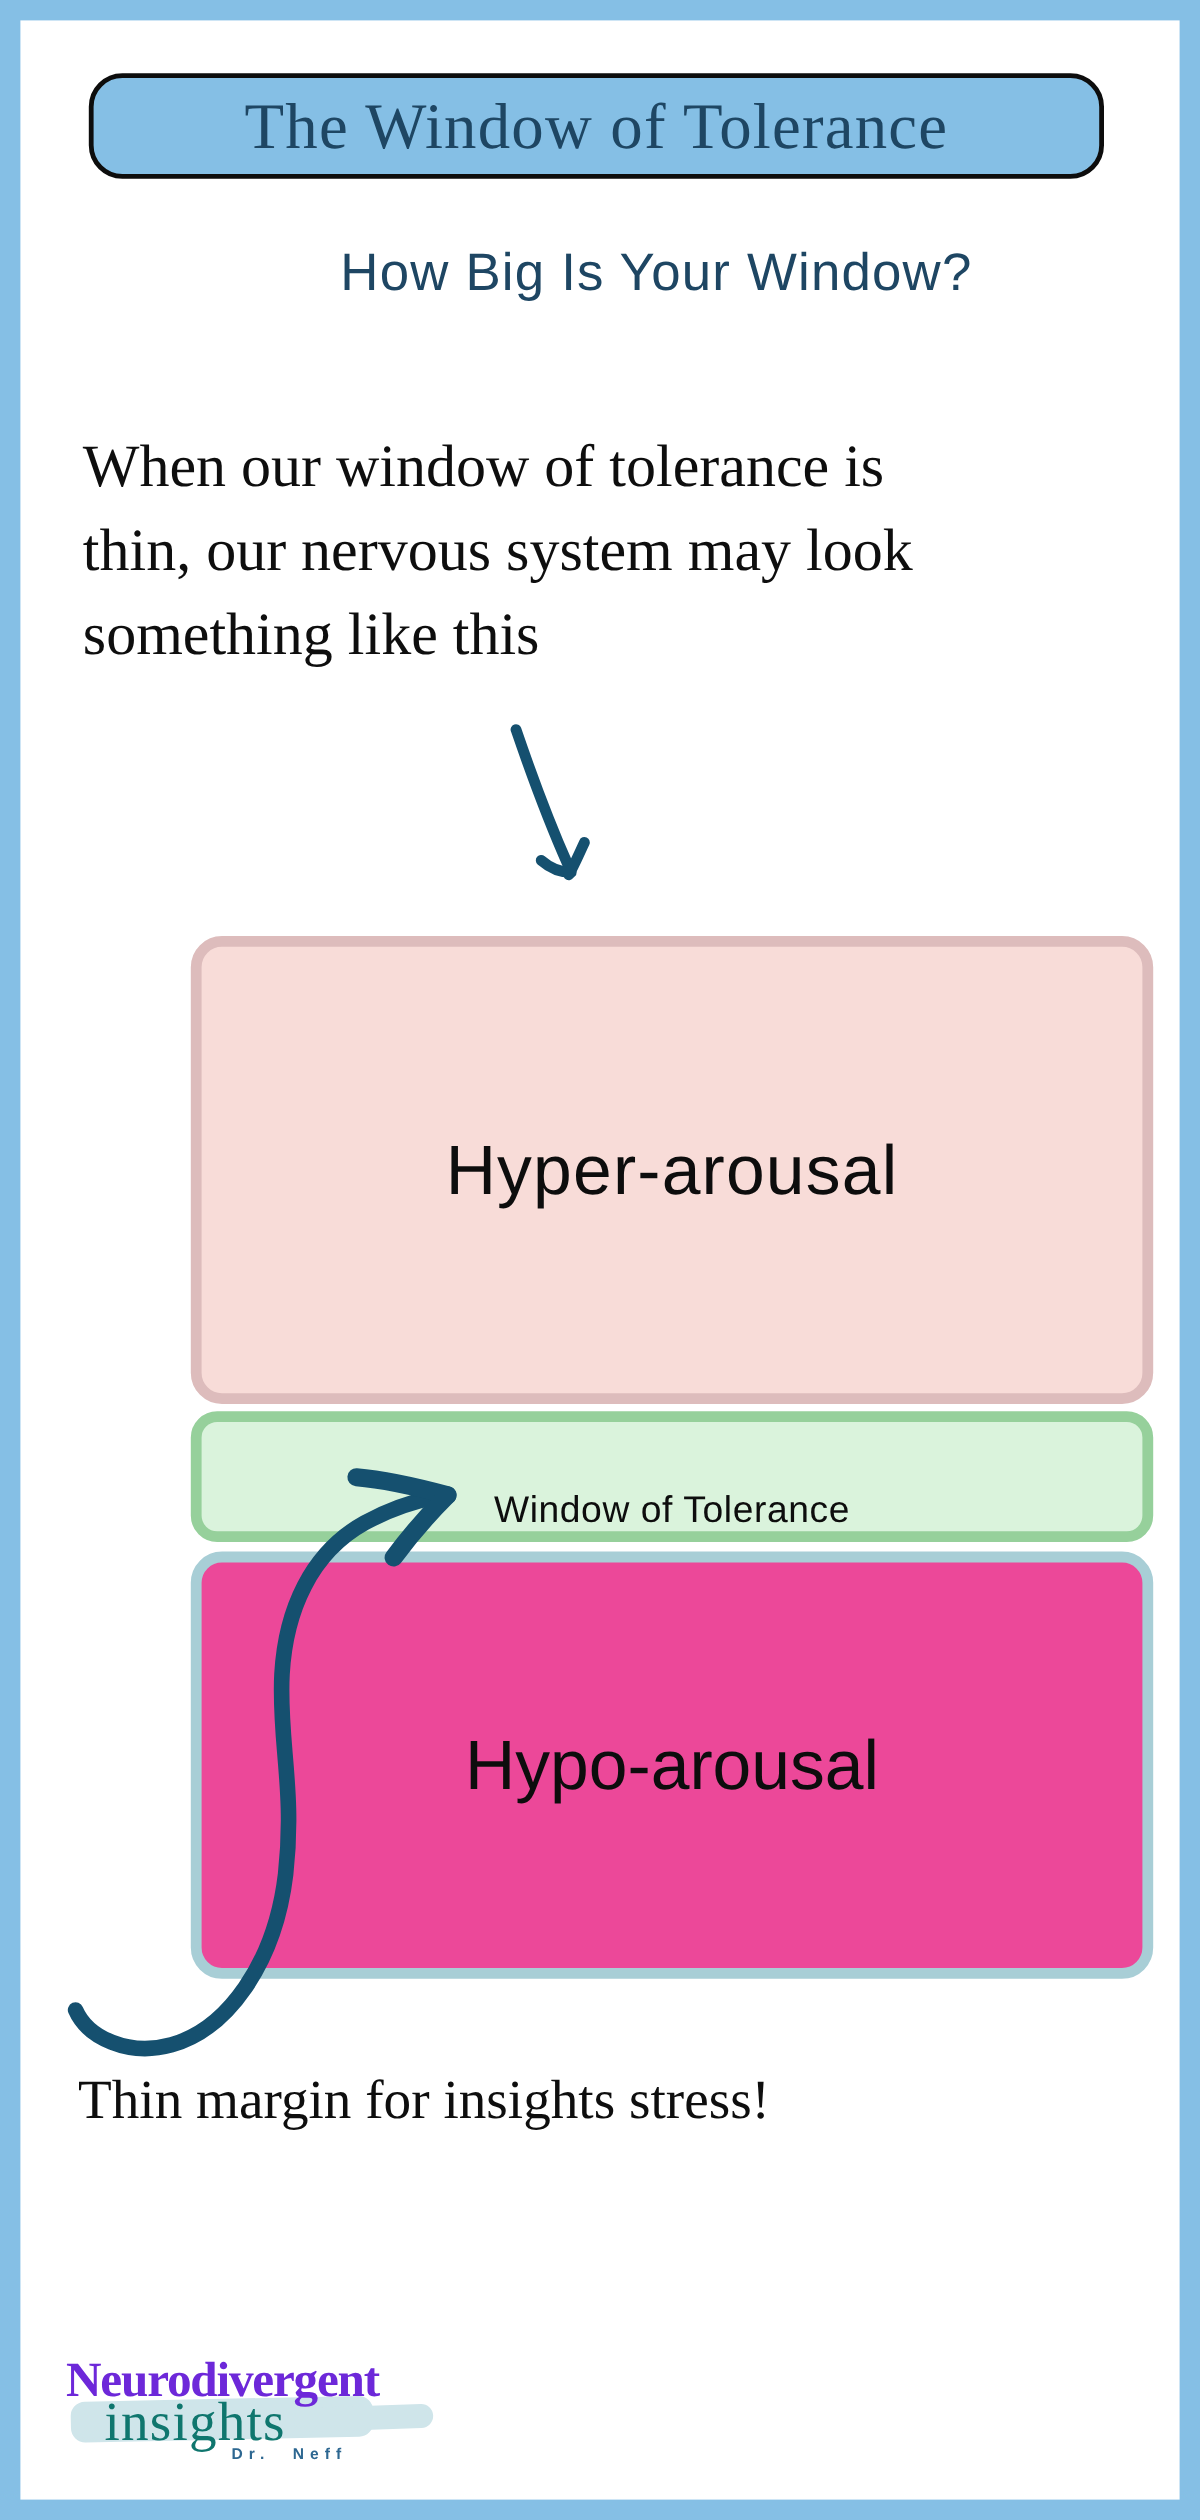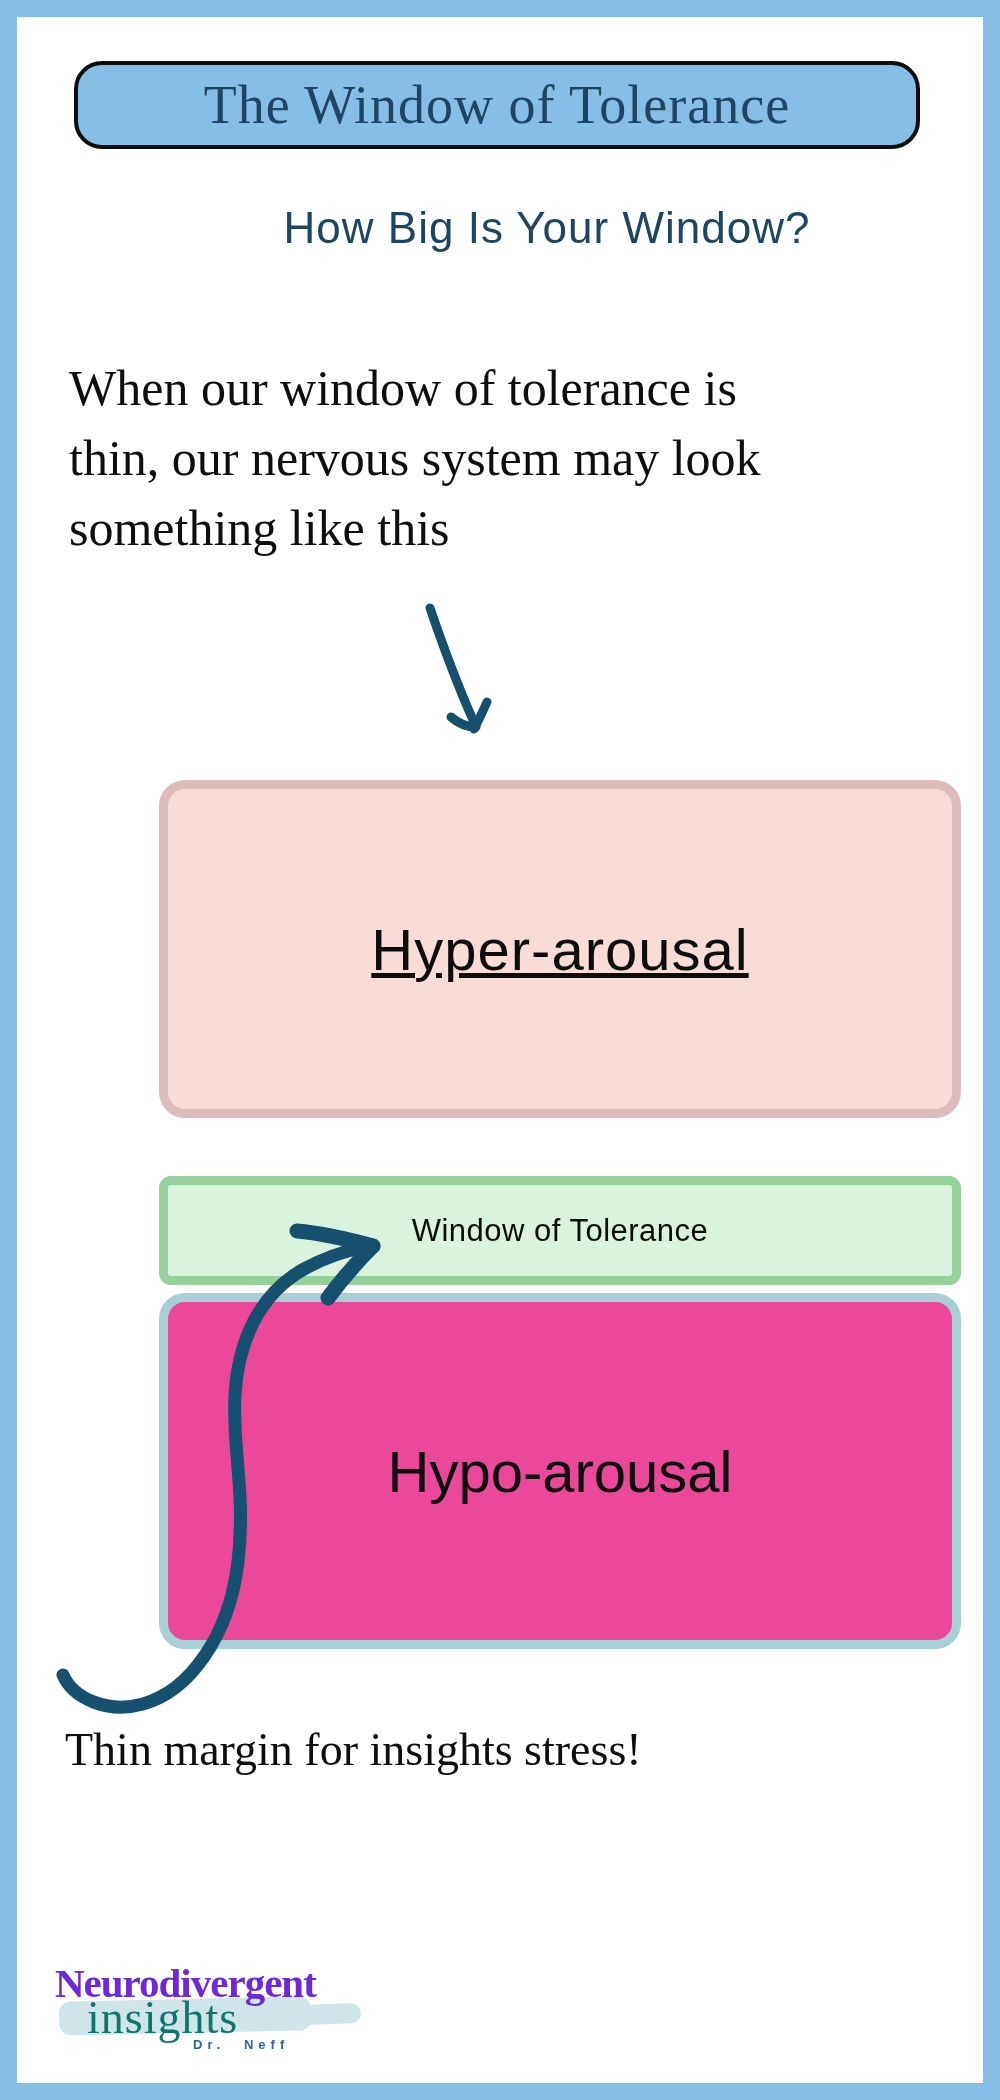--- a/index.html
+++ b/index.html
@@ -29,25 +29,25 @@
     position:absolute;left:52px;top:336px;width:900px;
     font-family:cursive;font-size:50px;line-height:70px;color:#0e0e0e;
   }
   
   .box{
     position:absolute;left:142px;width:802px;box-sizing:border-box;
     display:flex;align-items:center;justify-content:center;
     color:#0d0d0d;
   }
   .box-hyper{
-    top:763px;height:338px;background:#f8dcd8;border:9px solid #ddbcbc;border-radius:26px;text-decoration:underline;
+    top:763px;height:390px;background:#f8dcd8;border:9px solid #ddbcbc;border-radius:26px;
   }
   .box-hyper span{font-size:58px;font-weight:500;letter-spacing:1px;}
   .box-window{
-    top:1159px;height:109px;background:#daf3dc;border:9px solid #96d09b;border-radius:12px;
+    top:1159px;height:109px;background:#daf3dc;border:9px solid #96d09b;border-radius:22px;align-items:flex-end;
   }
   .box-window span{font-size:31px;font-weight:500;letter-spacing:.5px;}
   .box-hypo{
     top:1276px;height:356px;background:#ec4899;border:9px solid #a8ced6;border-radius:26px;
   }
   .box-hypo span{font-size:58px;font-weight:400;letter-spacing:0px;}
   
   .arrows{position:absolute;left:0;top:0;width:1000px;height:2100px;pointer-events:none;z-index:5;}
   .arrows path{fill:none;stroke:#15506f;stroke-linecap:round;}
   

